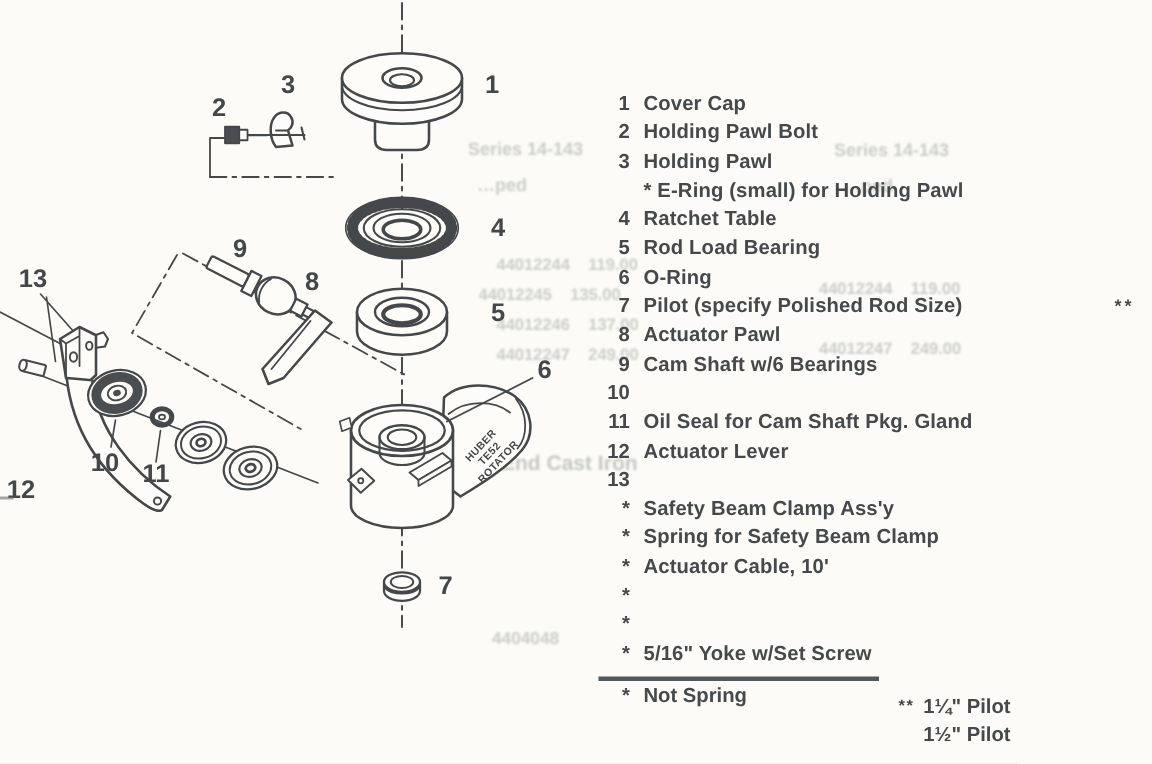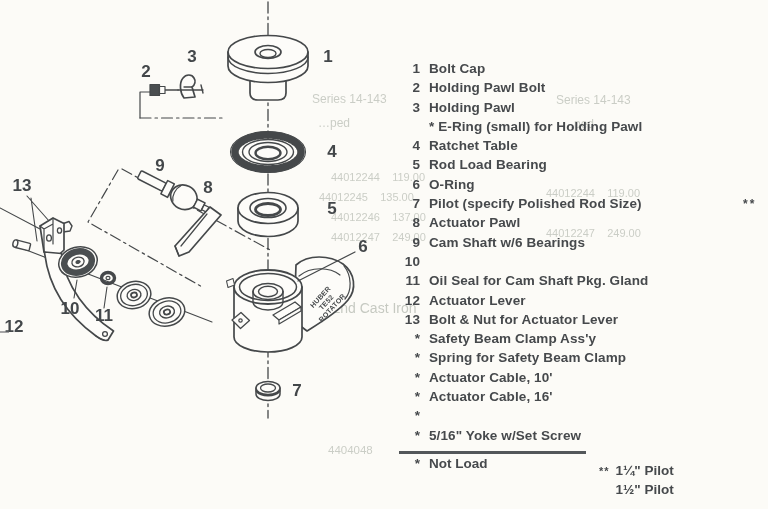--- a/index.html
+++ b/index.html
@@ -9,21 +9,21 @@
   .plist{position:absolute;left:398px;top:61px;color:#46494c;font-size:13.5px;
          font-weight:700;letter-spacing:.1px;}
   .row{display:flex;height:19.3px;align-items:baseline;white-space:pre;}
   .num{width:22px;text-align:right;flex:none;}
   .lbl{margin-left:9px;}
   
   .plabel{position:absolute;font-size:17px;font-weight:700;color:#43474a;
           transform:translate(-50%,-50%);white-space:nowrap;}
   
   .ghost{position:absolute;color:#9aa196;opacity:.5;filter:blur(.7px);
-         font-weight:400;white-space:pre;}
+         font-weight:700;white-space:pre;}
   .divider{position:absolute;left:399px;top:451px;width:187px;height:2.5px;background:#53575a;}
   .footnote{position:absolute;left:398px;top:456px;color:#46494c;font-size:13.5px;font-weight:700;}
   .pilot-note{position:absolute;left:599px;top:462px;display:flex;gap:6px;color:#46494c;
               font-size:13.5px;font-weight:700;}
   .pn-marker{font-size:11px;padding-top:3px;letter-spacing:1px;}
   .pn-lines div{line-height:18.5px;}
   .marker-double{position:absolute;left:743px;top:197px;font-size:12px;font-weight:700;
                  letter-spacing:2px;color:#46494c;}
   .edge-mark{position:absolute;left:0;top:331px;width:9px;height:2px;background:#6a6d6f;opacity:.6;}
   svg{position:absolute;left:0;top:0;}
@@ -37,21 +37,21 @@
   <div class="ghost" style="left:318px;top:116px;font-size:12px;">…ped</div>
   <div class="ghost" style="left:331px;top:171px;font-size:11px;">44012244    119.00</div>
   <div class="ghost" style="left:319px;top:191px;font-size:11px;">44012245    135.00</div>
   <div class="ghost" style="left:331px;top:211px;font-size:11px;">44012246    137.00</div>
   <div class="ghost" style="left:331px;top:231px;font-size:11px;">44012247    249.00</div>
   <div class="ghost" style="left:556px;top:93px;font-size:12px;">Series 14-143</div>
   <div class="ghost" style="left:562px;top:117px;font-size:12px;">…ped</div>
   <div class="ghost" style="left:546px;top:187px;font-size:11px;">44012244    119.00</div>
   <div class="ghost" style="left:546px;top:227px;font-size:11px;">44012247    249.00</div>
   <div class="ghost" style="left:250px;top:300px;font-size:14px;opacity:.55;">ze   Flanged End Cast Iron</div>
-  <div class="ghost" style="left:328px;top:420px;font-size:11.5px;margin-top:24px;">4404048</div>
+  <div class="ghost" style="left:328px;top:420px;font-size:11.5px;">4404048</div>
 
   <svg width="400" height="430" viewBox="0 0 400 430">
     <g stroke="#45484a" stroke-width="1.7" fill="none" stroke-linecap="round" stroke-linejoin="round">
 
       <path stroke-width="1.3" stroke-dasharray="11 4 2.5 4" d="M268,2 V418"></path>
       <path stroke-width="1.2" stroke-dasharray="11 4 2.5 4" d="M122,169 L272,251"></path>
       <path stroke-width="1.2" stroke-dasharray="11 4 2.5 4" d="M118,170 L88,222 L204,288"></path>
       <path stroke-width="1.2" d="M152,92 H140 V118"></path>
       <path stroke-width="1.2" stroke-dasharray="11 4 2.5 4" d="M140,118 H225"></path>
       <path stroke-width="1.1" d="M0,208 L40,229"></path>
@@ -195,47 +195,47 @@
   <span class="plabel" style="left:363px;top:247px;">6</span>
   <span class="plabel" style="left:297px;top:391px;">7</span>
   <span class="plabel" style="left:208px;top:188px;">8</span>
   <span class="plabel" style="left:160px;top:166px;">9</span>
   <span class="plabel" style="left:70px;top:309px;">10</span>
   <span class="plabel" style="left:104px;top:316px;">11</span>
   <span class="plabel" style="left:14px;top:327px;">12</span>
   <span class="plabel" style="left:22px;top:186px;">13</span>
 
   <div class="plist">
-    <div class="row"><span class="num">1</span><span class="lbl">Bolt Cap</span></div>
+    <div class="row"><span class="num">1</span><span class="lbl">Cover Cap</span></div>
     <div class="row"><span class="num">2</span><span class="lbl">Holding Pawl Bolt</span></div>
     <div class="row"><span class="num">3</span><span class="lbl">Holding Pawl</span></div>
     <div class="row"><span class="num"></span><span class="lbl">* E-Ring (small) for Holding Pawl</span></div>
     <div class="row"><span class="num">4</span><span class="lbl">Ratchet Table</span></div>
     <div class="row"><span class="num">5</span><span class="lbl">Rod Load Bearing</span></div>
     <div class="row"><span class="num">6</span><span class="lbl">O-Ring</span></div>
     <div class="row"><span class="num">7</span><span class="lbl">Pilot (specify Polished Rod Size)</span></div>
     <div class="row"><span class="num">8</span><span class="lbl">Actuator Pawl</span></div>
     <div class="row"><span class="num">9</span><span class="lbl">Cam Shaft w/6 Bearings</span></div>
     <div class="row"><span class="num">10</span></div>
     <div class="row"><span class="num">11</span><span class="lbl">Oil Seal for Cam Shaft Pkg. Gland</span></div>
     <div class="row"><span class="num">12</span><span class="lbl">Actuator Lever</span></div>
-    <div class="row"><span class="num">13</span><span class="lbl">Bolt &amp; Nut for Actuator Lever</span></div>
+    <div class="row"><span class="num">13</span></div>
     <div class="row"><span class="num">*</span><span class="lbl">Safety Beam Clamp Ass'y</span></div>
     <div class="row"><span class="num">*</span><span class="lbl">Spring for Safety Beam Clamp</span></div>
     <div class="row"><span class="num">*</span><span class="lbl">Actuator Cable, 10'</span></div>
-    <div class="row"><span class="num">*</span><span class="lbl">Actuator Cable, 16'</span></div>
+    <div class="row"><span class="num">*</span></div>
     <div class="row"><span class="num">*</span></div>
     <div class="row"><span class="num">*</span><span class="lbl">5/16" Yoke w/Set Screw</span></div>
   </div>
 
   <span class="marker-double">**</span>
 
   <div class="divider"></div>
   <div class="footnote">
-    <div class="row"><span class="num">*</span><span class="lbl">Not Load</span></div>
+    <div class="row"><span class="num">*</span><span class="lbl">Not Spring</span></div>
   </div>
 
   <div class="pilot-note">
     <span class="pn-marker">**</span>
     <div class="pn-lines">
       <div>1¼" Pilot</div>
       <div>1½" Pilot</div>
     </div>
   </div>
 

